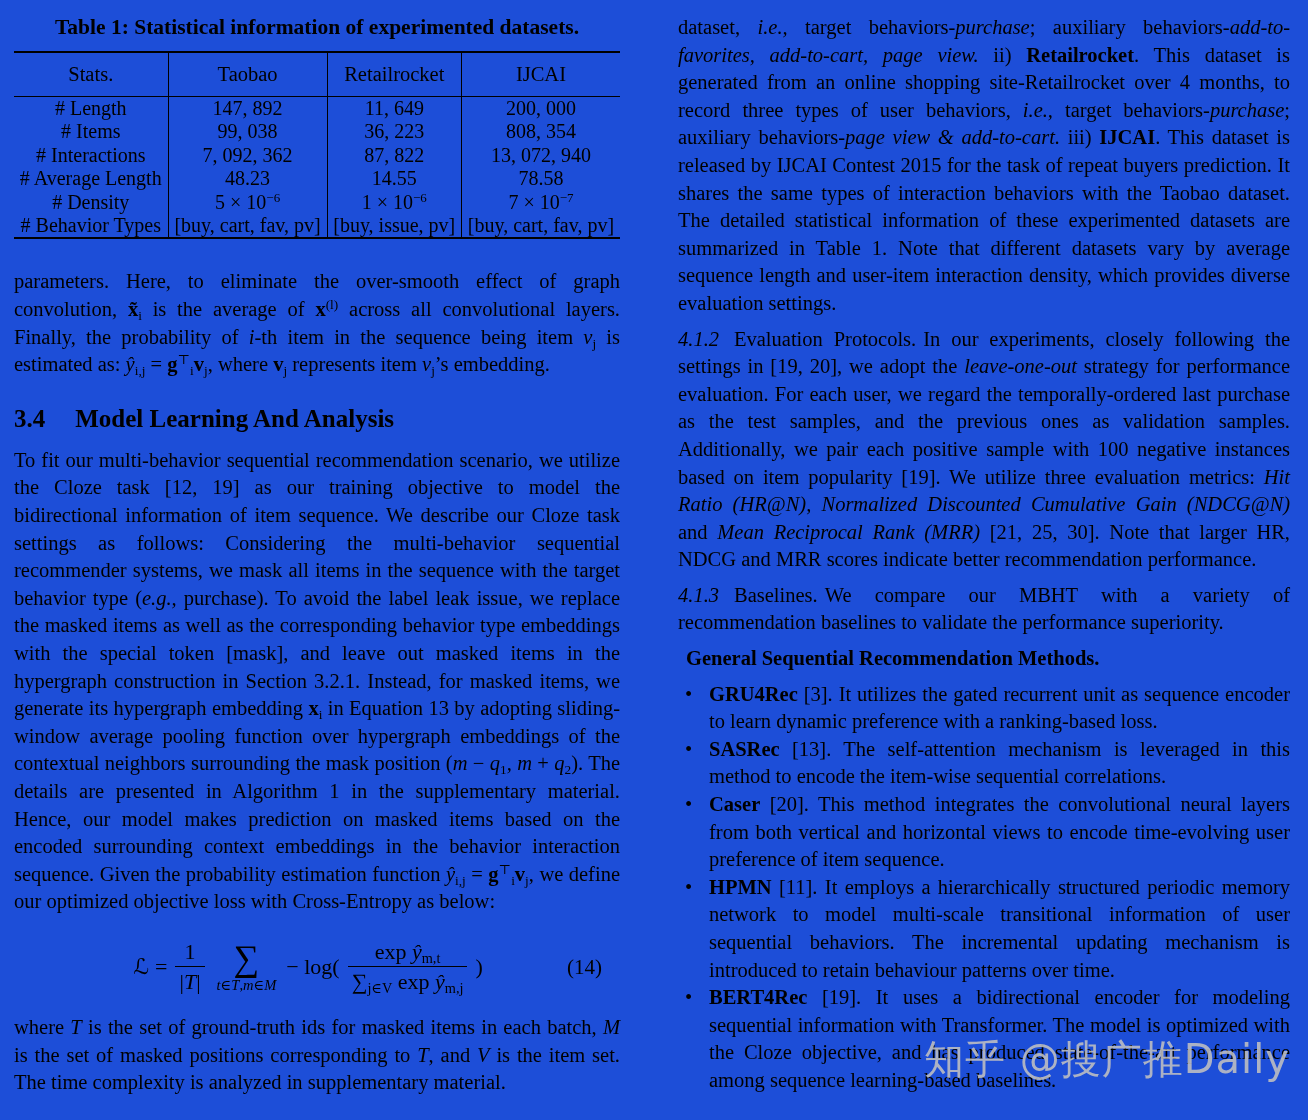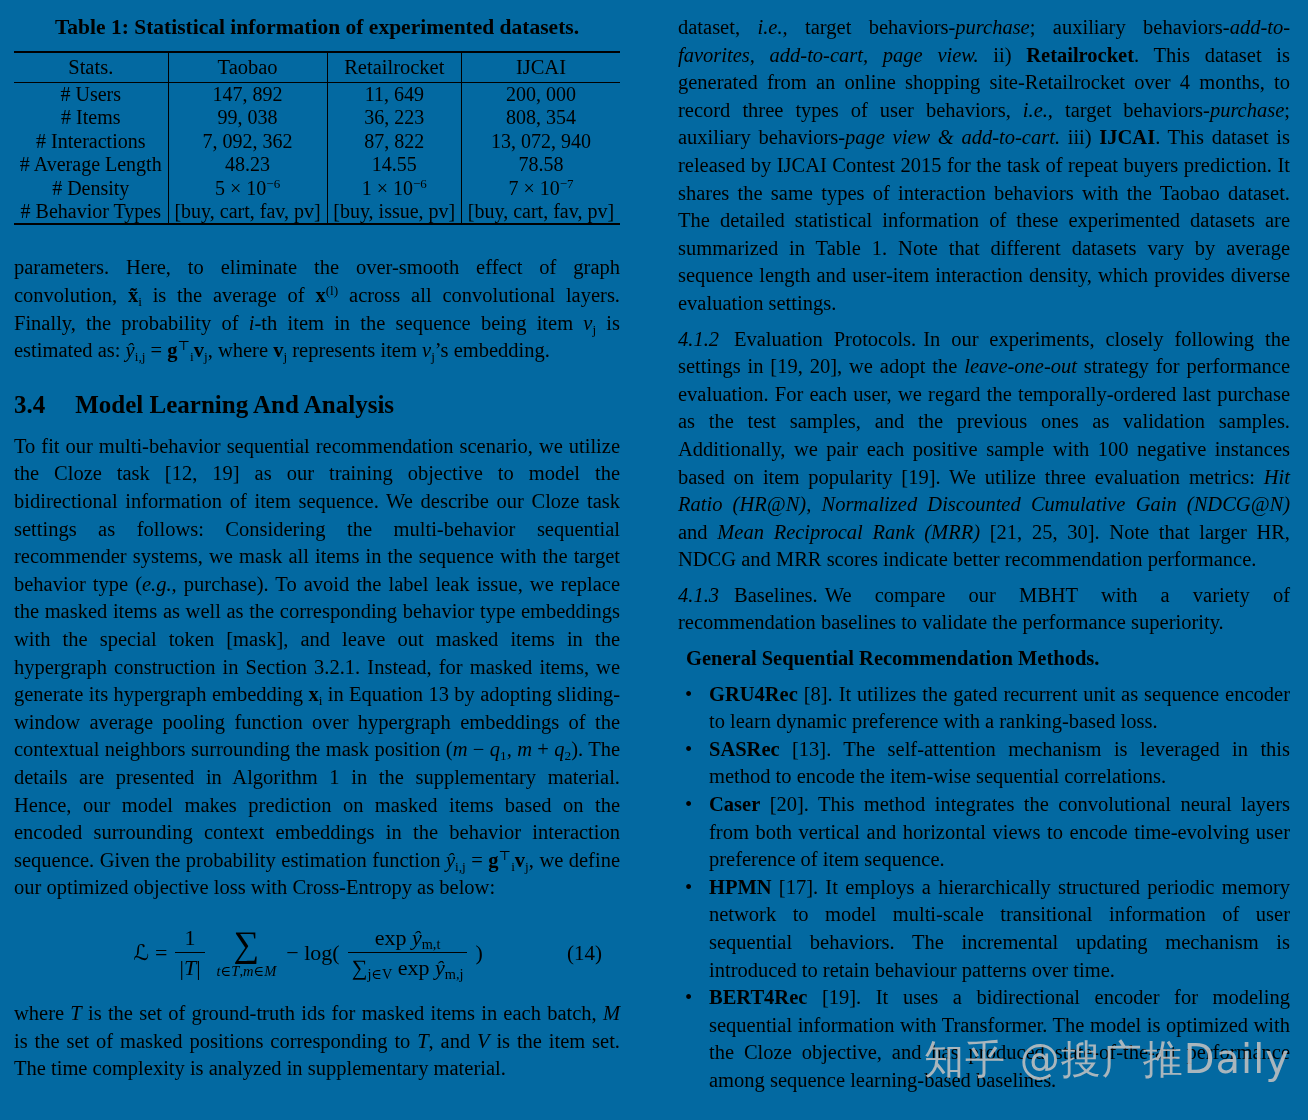--- a/index.html
+++ b/index.html
@@ -1,21 +1,21 @@
 <!DOCTYPE html>
 <html><head>
 <meta charset="utf-8">
 <style>
   html,body{margin:0;padding:0;background:#ffffff;}
   body{
     width:1308px;height:1120px;overflow:hidden;
     font-family:"Liberation Serif","DejaVu Serif","DejaVu Sans",serif;
     color:#000;
   }
-  .page{position:relative;width:1308px;height:1120px;overflow:hidden;background:#0369a1;}
+  .page{position:relative;width:1308px;height:1120px;overflow:hidden;background:#1d4ed8;}
   .col{position:absolute;top:0;}
   .col-left{left:14px;width:606px;}
   .col-right{left:678px;width:612px;}
 
   .para{font-size:20.5px;line-height:27.6px;text-align:justify;margin:8px 0 7px 0;}
   .rs-i{font-style:italic;}
   .rs-b{font-weight:bold;}
   .rs-sup{font-size:0.65em;vertical-align:0.55em;line-height:0;}
   .rs-sub{font-size:0.65em;vertical-align:-0.3em;line-height:0;}
 
@@ -24,21 +24,21 @@
     text-align:center;font-weight:bold;font-size:21.5px;line-height:26px;
     margin:14px 0 11px 0;
   }
   table.stats{
     width:100%;border-collapse:collapse;
     border-top:2px solid #000;border-bottom:2px solid #000;
     font-size:20px;
   }
   table.stats th{
     font-weight:normal;font-size:20.5px;border-bottom:1px solid #000;
-    padding:3px 4px;text-align:center;
+    padding:10px 4px;text-align:center;
   }
   table.stats td{
     padding:0 4px;line-height:23.4px;text-align:center;white-space:nowrap;
   }
   table.stats .c0,table.stats .c1,table.stats .c2{border-right:1px solid #000;}
 
   
   h2.sec{
     font-size:25px;line-height:30px;font-weight:bold;
     margin:25px 0 13px 0;
@@ -97,21 +97,21 @@
       <thead>
         <tr>
             <th class="c0">Stats.</th>
             <th class="c1">Taobao</th>
             <th class="c2">Retailrocket</th>
             <th class="c3">IJCAI</th>
           </tr>
       </thead>
       <tbody>
           <tr>
-            <td class="c0"># Users</td>
+            <td class="c0"># Length</td>
             <td class="c1">147, 892</td>
             <td class="c2">11, 649</td>
             <td class="c3">200, 000</td>
           </tr>
           <tr>
             <td class="c0"># Items</td>
             <td class="c1">99, 038</td>
             <td class="c2">36, 223</td>
             <td class="c3">808, 354</td>
           </tr>
@@ -181,24 +181,24 @@
       <span class="ssnum">4.1.2</span><span class="sstitle">Evaluation Protocols.</span><span><span>In our experiments, closely following the settings in [19, 20], we adopt the </span><span class="rs-i">leave-one-out</span><span> strategy for performance evaluation. For each user, we regard the temporally-ordered last purchase as the test samples, and the previous ones as validation samples. Additionally, we pair each positive sample with 100 negative instances based on item popularity [19]. We utilize three evaluation metrics: </span><span class="rs-i">Hit Ratio (HR@N), Normalized Discounted Cumulative Gain (NDCG@N)</span><span> and </span><span class="rs-i">Mean Reciprocal Rank (MRR)</span><span> [21, 25, 30]. Note that larger HR, NDCG and MRR scores indicate better recommendation performance.</span></span>
     </p>
 
     <p class="para" style="margin-bottom:0;">
       <span class="ssnum">4.1.3</span><span class="sstitle">Baselines.</span><span><span>We compare our MBHT with a variety of recommendation baselines to validate the performance superiority.</span></span>
     </p>
 
     <p class="bold-line">General Sequential Recommendation Methods.</p>
 
     <ul class="bullets">
-        <li><span class="dot">•</span><span><span class="rs-b">GRU4Rec</span><span> [8]. It utilizes the gated recurrent unit as sequence encoder to learn dynamic preference with a ranking-based loss.</span></span></li>
+        <li><span class="dot">•</span><span><span class="rs-b">GRU4Rec</span><span> [3]. It utilizes the gated recurrent unit as sequence encoder to learn dynamic preference with a ranking-based loss.</span></span></li>
         <li><span class="dot">•</span><span><span class="rs-b">SASRec</span><span> [13]. The self-attention mechanism is leveraged in this method to encode the item-wise sequential correlations.</span></span></li>
         <li><span class="dot">•</span><span><span class="rs-b">Caser</span><span> [20]. This method integrates the convolutional neural layers from both vertical and horizontal views to encode time-evolving user preference of item sequence.</span></span></li>
-        <li><span class="dot">•</span><span><span class="rs-b">HPMN</span><span> [17]. It employs a hierarchically structured periodic memory network to model multi-scale transitional information of user sequential behaviors. The incremental updating mechanism is introduced to retain behaviour patterns over time.</span></span></li>
+        <li><span class="dot">•</span><span><span class="rs-b">HPMN</span><span> [11]. It employs a hierarchically structured periodic memory network to model multi-scale transitional information of user sequential behaviors. The incremental updating mechanism is introduced to retain behaviour patterns over time.</span></span></li>
         <li><span class="dot">•</span><span><span class="rs-b">BERT4Rec</span><span> [19]. It uses a bidirectional encoder for modeling sequential information with Transformer. The model is optimized with the Cloze objective, and has produced state-of-the-art performance among sequence learning-based baselines.</span></span></li>
       </ul>
 
   </div>
 
   <div class="watermark">知乎 @搜广推Daily</div>
 
 </div>
 
 </body></html>

